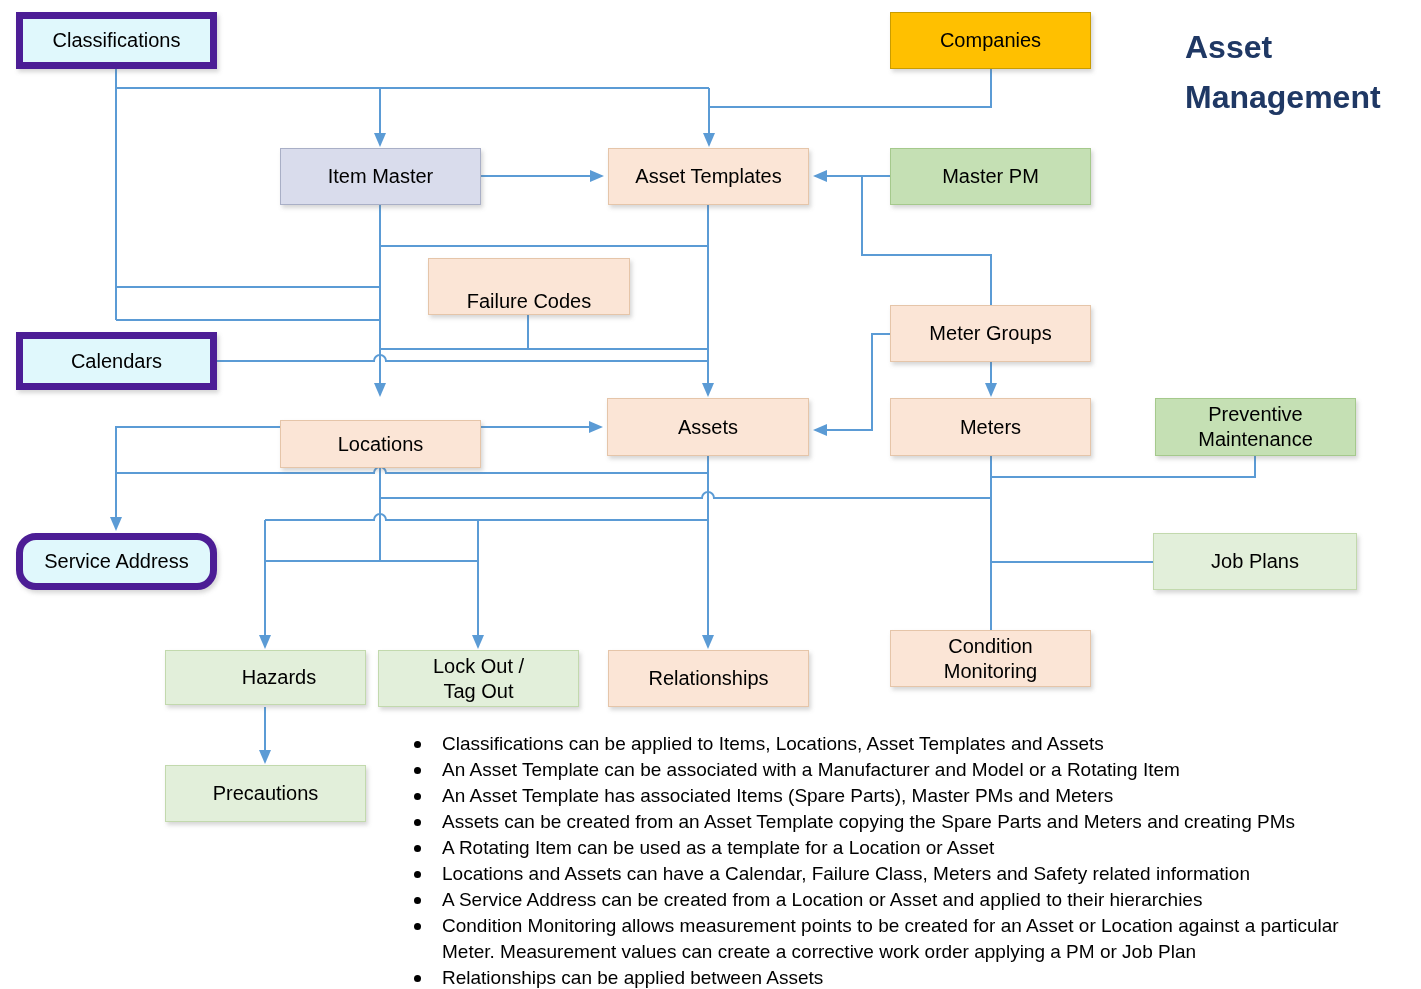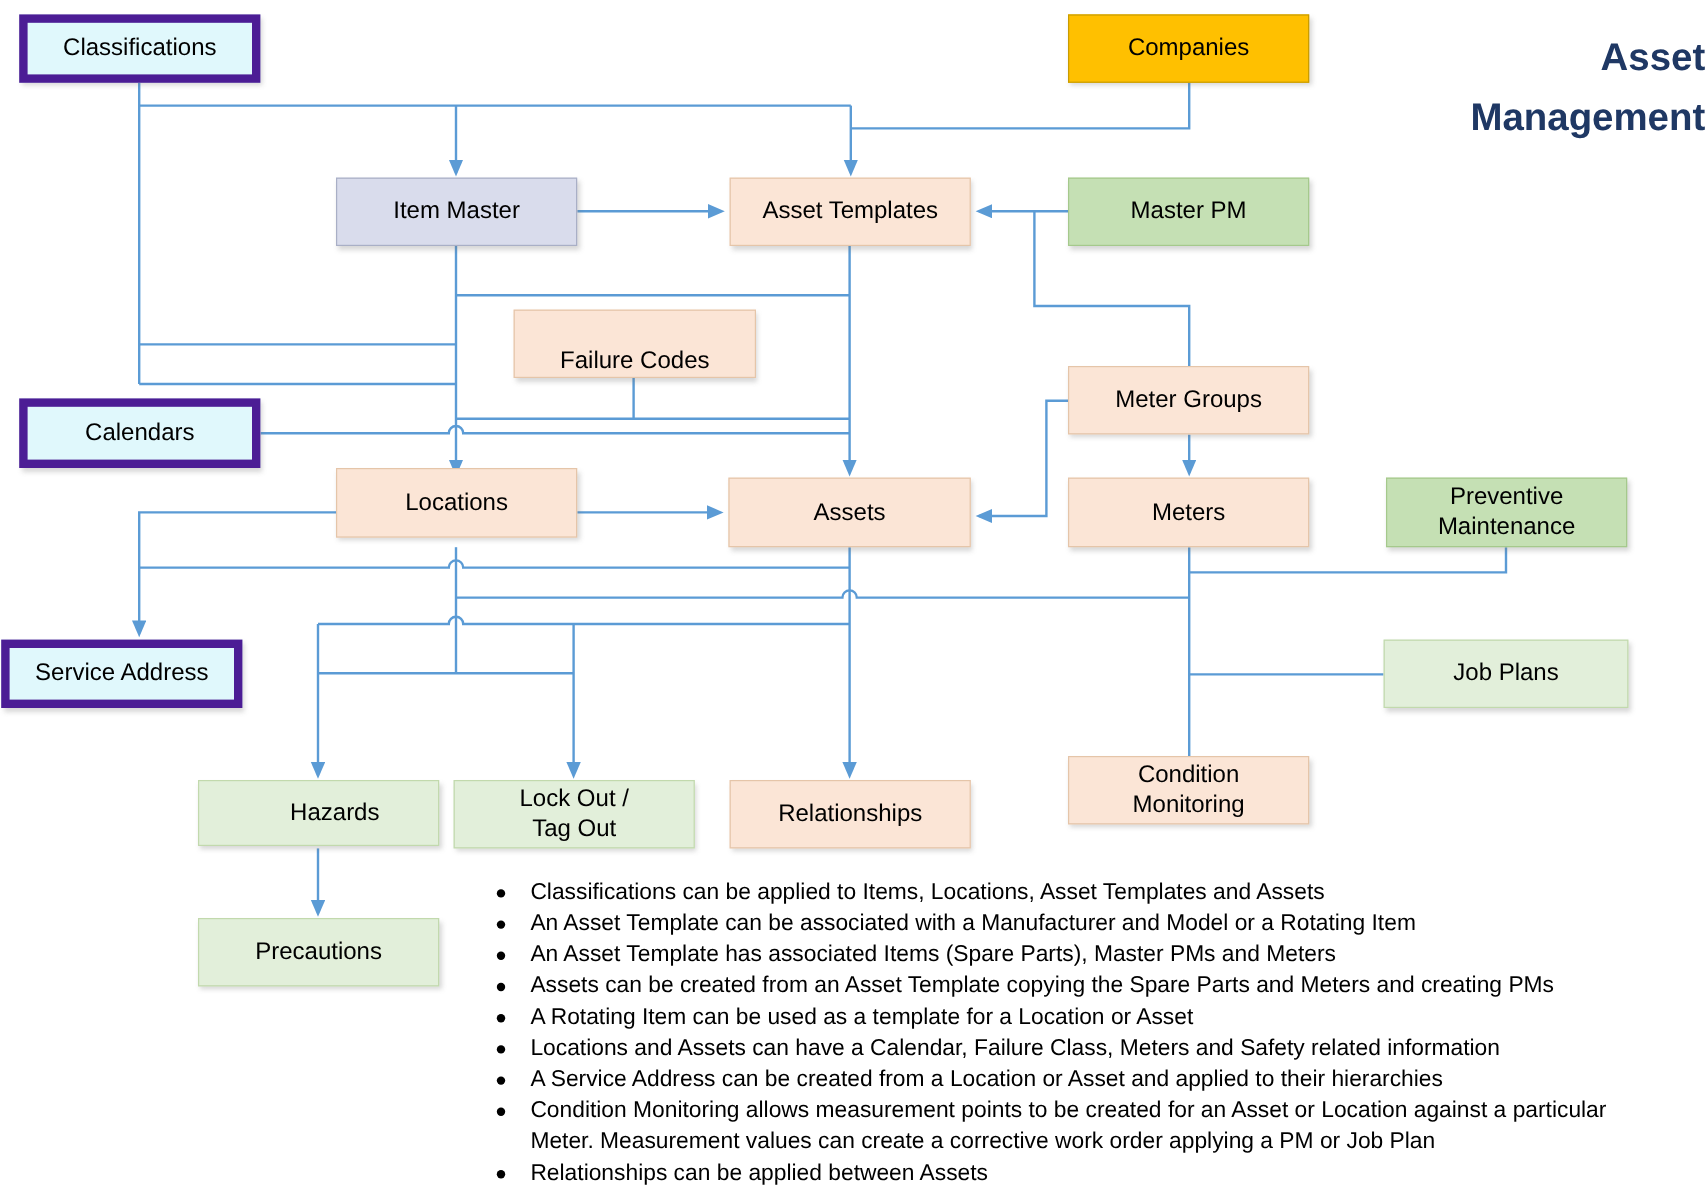--- a/index.html
+++ b/index.html
@@ -20,40 +20,40 @@
 
   
   #n-classifications { left:16px;  top:12px;  width:201px; height:57px; }
   #n-companies       { left:890px; top:12px;  width:201px; height:57px; }
   #n-item-master     { left:280px; top:148px; width:201px; height:57px; }
   #n-asset-templates { left:608px; top:148px; width:201px; height:57px; }
   #n-master-pm       { left:890px; top:148px; width:201px; height:57px; }
   #n-failure-codes   { left:428px; top:258px; width:202px; height:57px;align-items:flex-end; }
   #n-calendars       { left:16px;  top:332px; width:201px; height:58px; }
   #n-meter-groups    { left:890px; top:305px; width:201px; height:57px; }
-  #n-locations       { left:280px; top:390px; width:201px; height:58px; }
+  #n-locations       { left:280px; top:420px; width:201px; height:48px; }
   #n-assets          { left:607px; top:398px; width:202px; height:58px; }
   #n-meters          { left:890px; top:398px; width:201px; height:58px; }
   #n-preventive      { left:1155px;top:398px; width:201px; height:58px; }
-  #n-service-address { left:1px;  top:533px; width:201px; height:57px; }
+  #n-service-address { left:16px;  top:533px; width:201px; height:57px;border-radius:20px; }
   #n-job-plans       { left:1153px;top:533px; width:204px; height:57px; }
   #n-hazards         { left:165px; top:650px; width:201px; height:55px;padding-left:27px; }
   #n-lockout         { left:378px; top:650px; width:201px; height:57px; }
   #n-relationships   { left:608px; top:650px; width:201px; height:57px; }
   #n-condition       { left:890px; top:630px; width:201px; height:57px; }
   #n-precautions     { left:165px; top:765px; width:201px; height:57px; }
 
   
   #n-preventive span { display:inline-block; width:135px; }
   #n-lockout span    { display:inline-block; width:115px; }
   #n-condition span  { display:inline-block; width:125px; }
 
   .title {
     position:absolute; left:1185px; top:22px; width:236px;
-    text-align:right; font-size:32px; font-weight:bold; color:#1F3864; line-height:50px;
+    text-align:left; font-size:32px; font-weight:bold; color:#1F3864; line-height:50px;
   }
   .notes { position:absolute; left:408px; top:731px; width:950px; }
   .notes ul { list-style:none; margin:0; padding:0; font-size:19px; color:#000; }
   .notes li { position:relative; padding-left:34px; line-height:26px; }
   .notes li::before {
     content:""; position:absolute; left:6px; top:10px;
     width:7px; height:7px; border-radius:50%; background:#000;
   }
 </style>
 </head>

